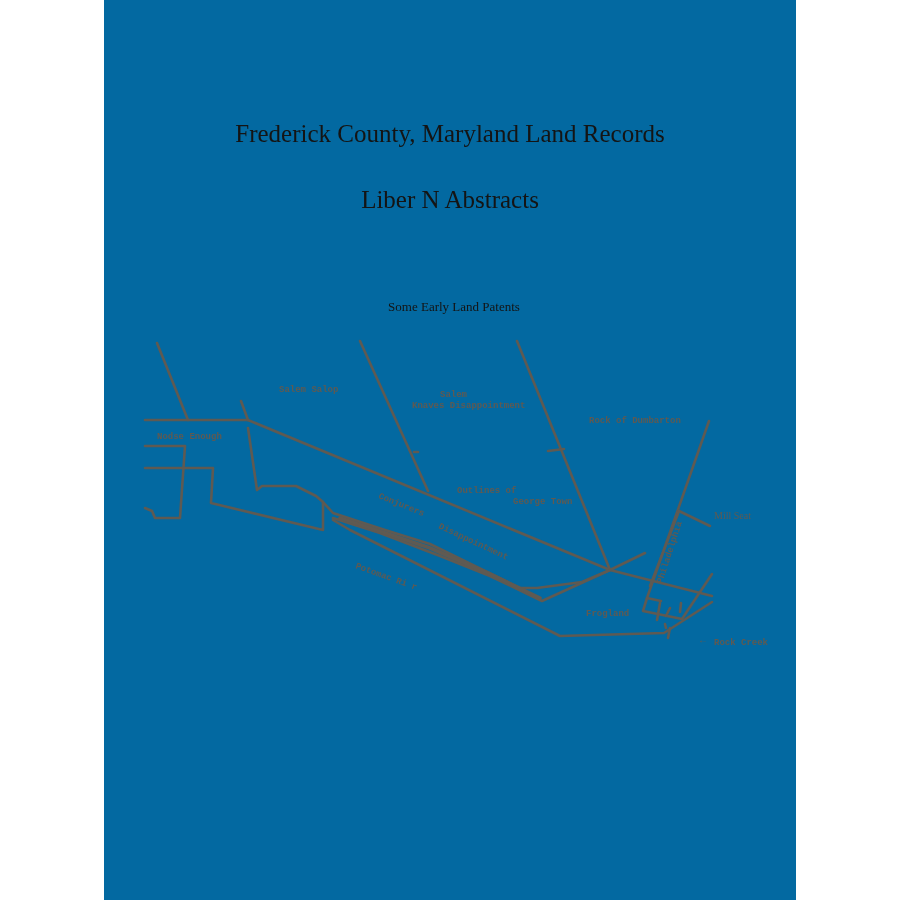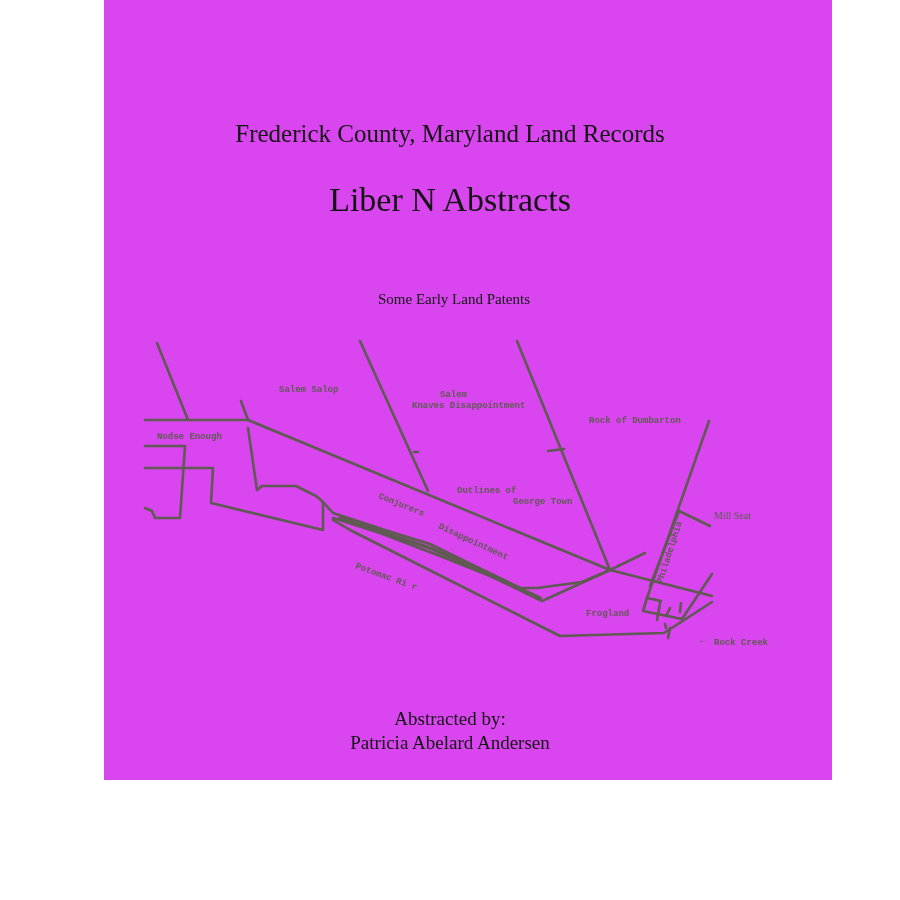--- a/index.html
+++ b/index.html
@@ -1,33 +1,32 @@
 <!DOCTYPE html>
 <html><head>
 <meta charset="utf-8">
 <style>
   html, body { margin: 0; padding: 0; background: #ffffff; }
   body { width: 900px; height: 900px; position: relative; overflow: hidden; }
   .page {
-    position: absolute; left: 104px; top: 0; width: 692px; height: 780px;
-    background: #d946ef;
-    padding-left: 36px;
+    position: absolute; left: 104px; top: 0; width: 692px; height: 900px;
+    background: #0369a1;
   }
   .serif { font-family: "Liberation Serif", "DejaVu Serif", serif; color: #141414; }
   .title {
     position: absolute; left: 0; width: 692px; top: 118px;
     text-align: center; font-size: 25px; line-height: 32px;
   }
   .subtitle {
     position: absolute; left: 0; width: 692px; top: 185px;
-    text-align: center; font-size: 34px; line-height: 30px;
+    text-align: center; font-size: 25px; line-height: 30px;
   }
   .map-caption {
-    position: absolute; left: 0; width: 700px; top: 290px;
-    text-align: center; font-size: 15px; line-height: 18px;
+    position: absolute; left: 0; width: 700px; top: 298px;
+    text-align: center; font-size: 13px; line-height: 18px;
   }
   .map {
     position: absolute; left: 0; top: 328px; width: 692px; height: 330px;
   }
   .credit {
     position: absolute; left: 0; width: 692px; top: 707px;
     text-align: center; font-size: 19px; line-height: 24px;
   }
   .map svg text {
     font-family: "Liberation Mono", "DejaVu Sans Mono", monospace;
@@ -96,17 +95,13 @@
       <text x="378" y="490" transform="rotate(22 378 490)">Conjurers</text>
       <text x="438" y="520" transform="rotate(25 438 520)">Disappointment</text>
       <text x="355" y="560" transform="rotate(20 355 560)">Potomac Ri  r</text>
       <text x="586" y="608">Frogland</text>
       <text x="662" y="576" transform="rotate(-72 662 576)">Philadelphia</text>
       <text class="plain" x="698" y="635">←</text>
       <text x="714" y="637">Rock Creek</text>
     </svg>
   </div>
 
-  <div class="credit serif">
-    <div>Abstracted by:</div>
-    <div>Patricia Abelard Andersen</div>
-  </div>
 </div>
 
 </body></html>

